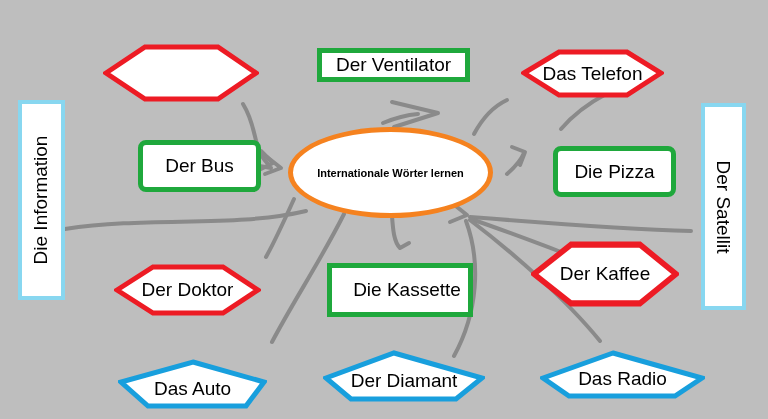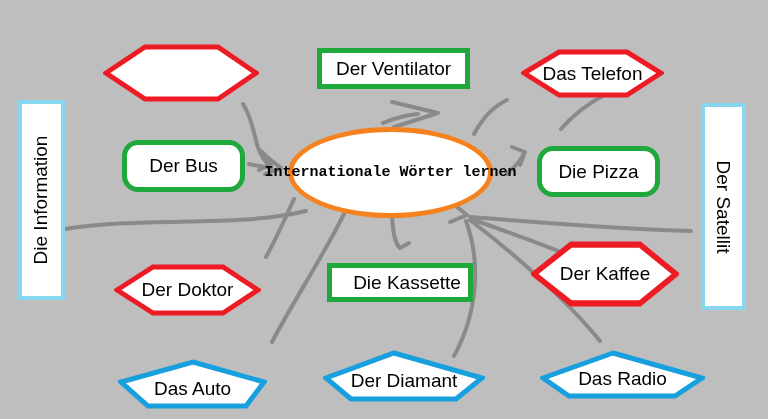--- a/index.html
+++ b/index.html
@@ -11,29 +11,29 @@
   .lines{position:absolute;left:0;top:0;width:768px;height:419px;}
   .lines path,.lines polyline{fill:none;stroke:#8A8A8A;stroke-width:4;stroke-linecap:round;stroke-linejoin:round;}
   .node{position:absolute;display:flex;align-items:center;justify-content:center;box-sizing:border-box;}
   .node svg.shape{position:absolute;left:0;top:0;width:100%;height:100%;}
   .node svg.shape polygon{fill:#FFFFFF;}
   .label{position:relative;font-size:19px;color:#000;white-space:nowrap;z-index:2;}
   .stroke-red{stroke:#ED1B24;stroke-width:5;}
   .stroke-blue{stroke:#189FDD;stroke-width:5;}
   .boxed{background:#FFFFFF;}
   .green-border{border:5px solid #1FA83C;}
-  .rounded{border-radius:16px;}
+  .rounded{border-radius:8px;margin-left:16px;}
   .vbox{border:4px solid #88D7F0;background:#FFFFFF;}
   .vert-up{transform:rotate(-90deg);}
   .vert-down{transform:rotate(90deg);}
   .ellipse{
     border:5px solid #F5821F;border-radius:50%;background:#FFFFFF;
   }
   .ellipse .label{
-    font-family:Liberation Mono, monospace;font-weight:700;font-size:15px;white-space:nowrap;
+    font-family:Liberation Sans, sans-serif;font-weight:700;font-size:11px;white-space:nowrap;
   }
   .pent-label{padding-top:9px;}
 </style>
 </head>
 <body>
 
 <div class="stage">
 
   <svg class="lines" viewBox="0 0 768 419">
     <path d="M 243,104 C 258,128 252,148 268,164"></path>
@@ -56,21 +56,21 @@
     <path d="M 294,199 C 285,219 276,239 266,257"></path>
     <path d="M 344,214 C 322,258 293,302 272,342"></path>
   </svg>
 
   <div class="node" style="left:103px;top:44px;width:156px;height:58px;">
     <svg class="shape" viewBox="0 0 156 58" preserveAspectRatio="none">
       <polygon class="stroke-red" points="3,29 42,3 115,3 153,29 115,55 42,55"></polygon>
     </svg>
   </div>
 
-  <div class="node boxed green-border" style="left:317px;top:48px;width:153px;height:41px;">
+  <div class="node boxed green-border" style="left:317px;top:48px;width:153px;height:34px;">
     <span class="label">Der Ventilator</span>
   </div>
 
   <div class="node" style="left:521px;top:49px;width:143px;height:49px;">
     <svg class="shape" viewBox="0 0 143 49" preserveAspectRatio="none">
       <polygon class="stroke-red" points="3,24 38,3 106,3 140,24 106,46 38,46"></polygon>
     </svg>
     <span class="label">Das Telefon</span>
   </div>
 
@@ -94,21 +94,21 @@
     <span class="label vert-down">Der Satellit</span>
   </div>
 
   <div class="node" style="left:114px;top:264px;width:147px;height:52px;">
     <svg class="shape" viewBox="0 0 147 52" preserveAspectRatio="none">
       <polygon class="stroke-red" points="3,26 39,3 109,3 144,26 109,49 39,49"></polygon>
     </svg>
     <span class="label">Der Doktor</span>
   </div>
 
-  <div class="node boxed green-border" style="left:327px;top:263px;width:146px;height:39px;padding-left:14px;">
+  <div class="node boxed green-border" style="left:327px;top:263px;width:146px;height:54px;padding-left:14px;">
     <span class="label">Die Kassette</span>
   </div>
 
   <div class="node" style="left:531px;top:241px;width:148px;height:66px;">
     <svg class="shape" viewBox="0 0 148 54" preserveAspectRatio="none">
       <polygon class="stroke-red" points="3,27 40,3 109,3 145,27 109,51 40,51"></polygon>
     </svg>
     <span class="label">Der Kaffee</span>
   </div>
 

